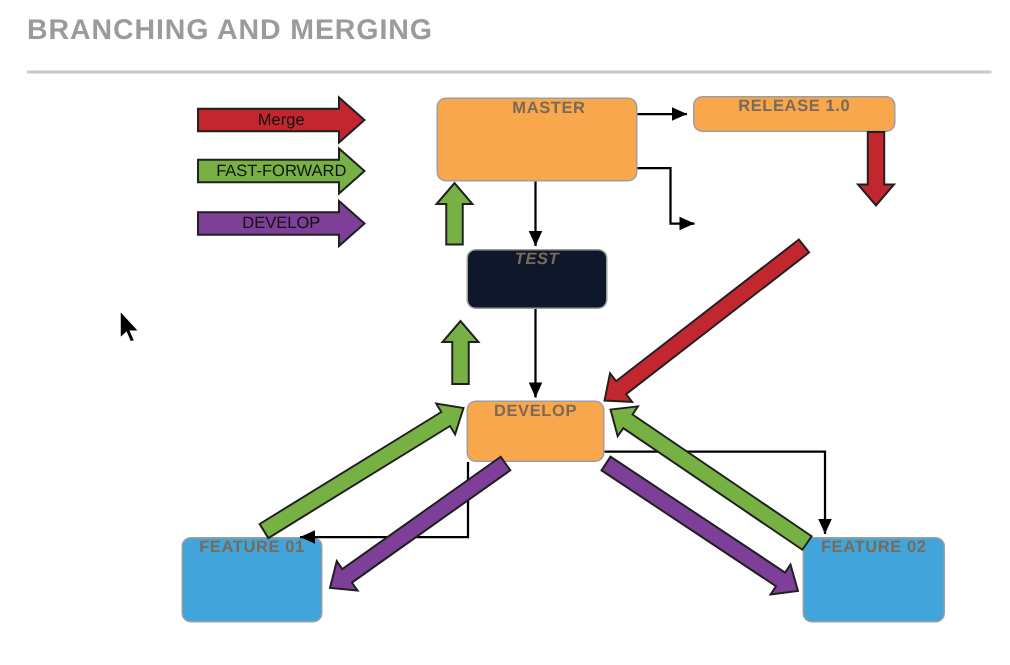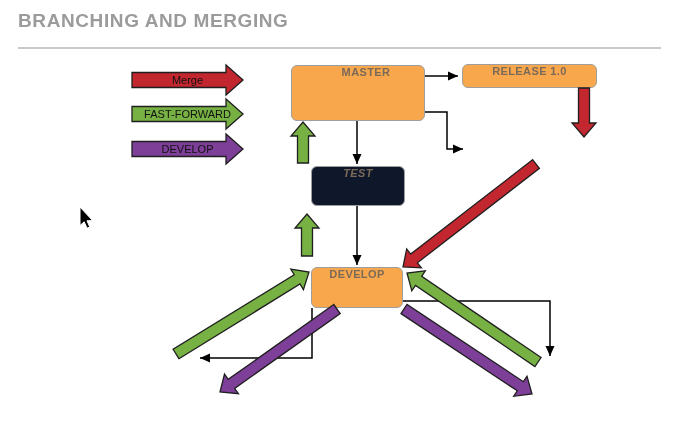--- a/index.html
+++ b/index.html
@@ -36,20 +36,26 @@
       </div>
       <div class="node" style="left: 462px; top: 64px; width: 135px; height: 24px; background: rgb(249, 167, 77); border-color: rgb(158, 158, 158);">
         <span class="node-label" style="color: rgb(122, 106, 88);">RELEASE 1.0</span>
       </div>
       <div class="node" style="left: 311px; top: 166px; width: 94px; height: 40px; background: #0f172a; border-color: rgb(158, 158, 158); font-style: italic;">
         <span class="node-label" style="color: rgb(122, 106, 88);">TEST</span>
       </div>
       <div class="node" style="left: 311px; top: 267px; width: 92px; height: 41px; background: rgb(249, 167, 77); border-color: rgb(158, 158, 158);">
         <span class="node-label" style="color: rgb(122, 106, 88);">DEVELOP</span>
       </div>
+      <div class="node" style="left: 121px; top: 358px; width: 94px; height: 57px; background: rgb(65, 165, 219); border-color: rgb(158, 158, 158);">
+        <span class="node-label" style="color: rgb(122, 106, 88);">FEATURE 01</span>
+      </div>
+      <div class="node" style="left: 535px; top: 358px; width: 95px; height: 57px; background: rgb(65, 165, 219); border-color: rgb(158, 158, 158);">
+        <span class="node-label" style="color: rgb(122, 106, 88);">FEATURE 02</span>
+      </div>
     </div>
   <svg id="overlay" width="673" height="443" viewBox="0 0 673 443">
       <path d="M425 76 L458 76" fill="none" stroke="#000000" stroke-width="1.5"></path>
       <polygon points="458,76 448,80.5 448,71.5" fill="#000000"></polygon>
       <path d="M425 112 L447 112 L447 149 L463 149" fill="none" stroke="#000000" stroke-width="1.5"></path>
       <polygon points="463,149 453,153.5 453,144.5" fill="#000000"></polygon>
       <path d="M357 121 L357 164" fill="none" stroke="#000000" stroke-width="1.5"></path>
       <polygon points="357,164 352.5,154 361.5,154" fill="#000000"></polygon>
       <path d="M357 206 L357 265" fill="none" stroke="#000000" stroke-width="1.5"></path>
       <polygon points="357,265 352.5,255 361.5,255" fill="#000000"></polygon>

